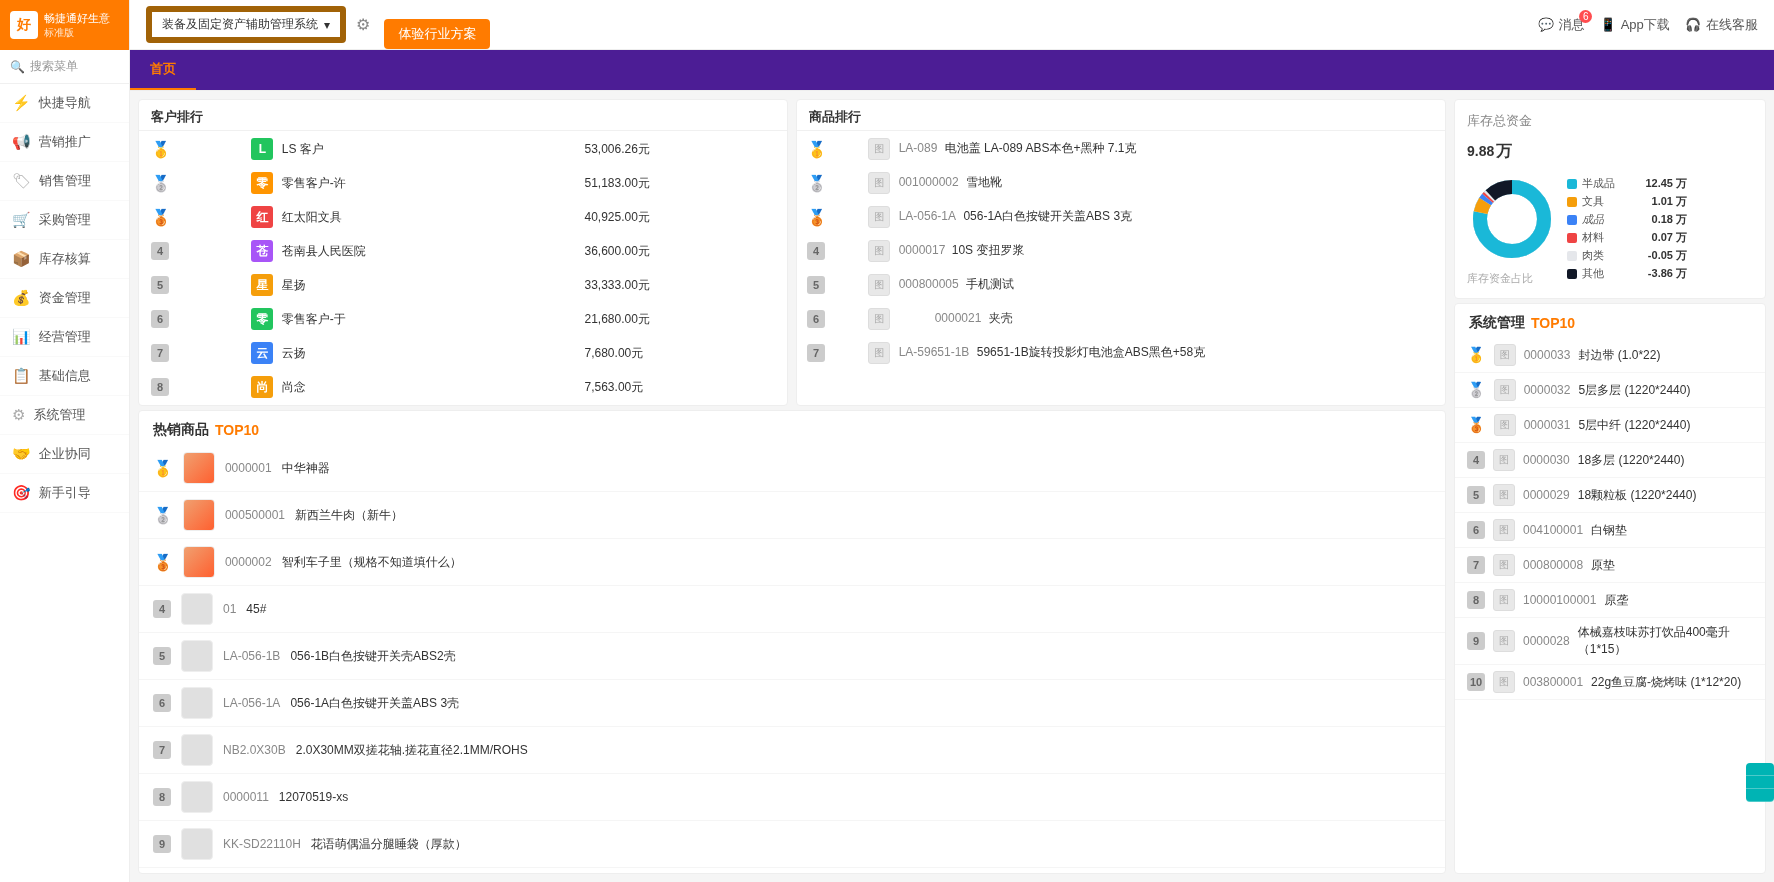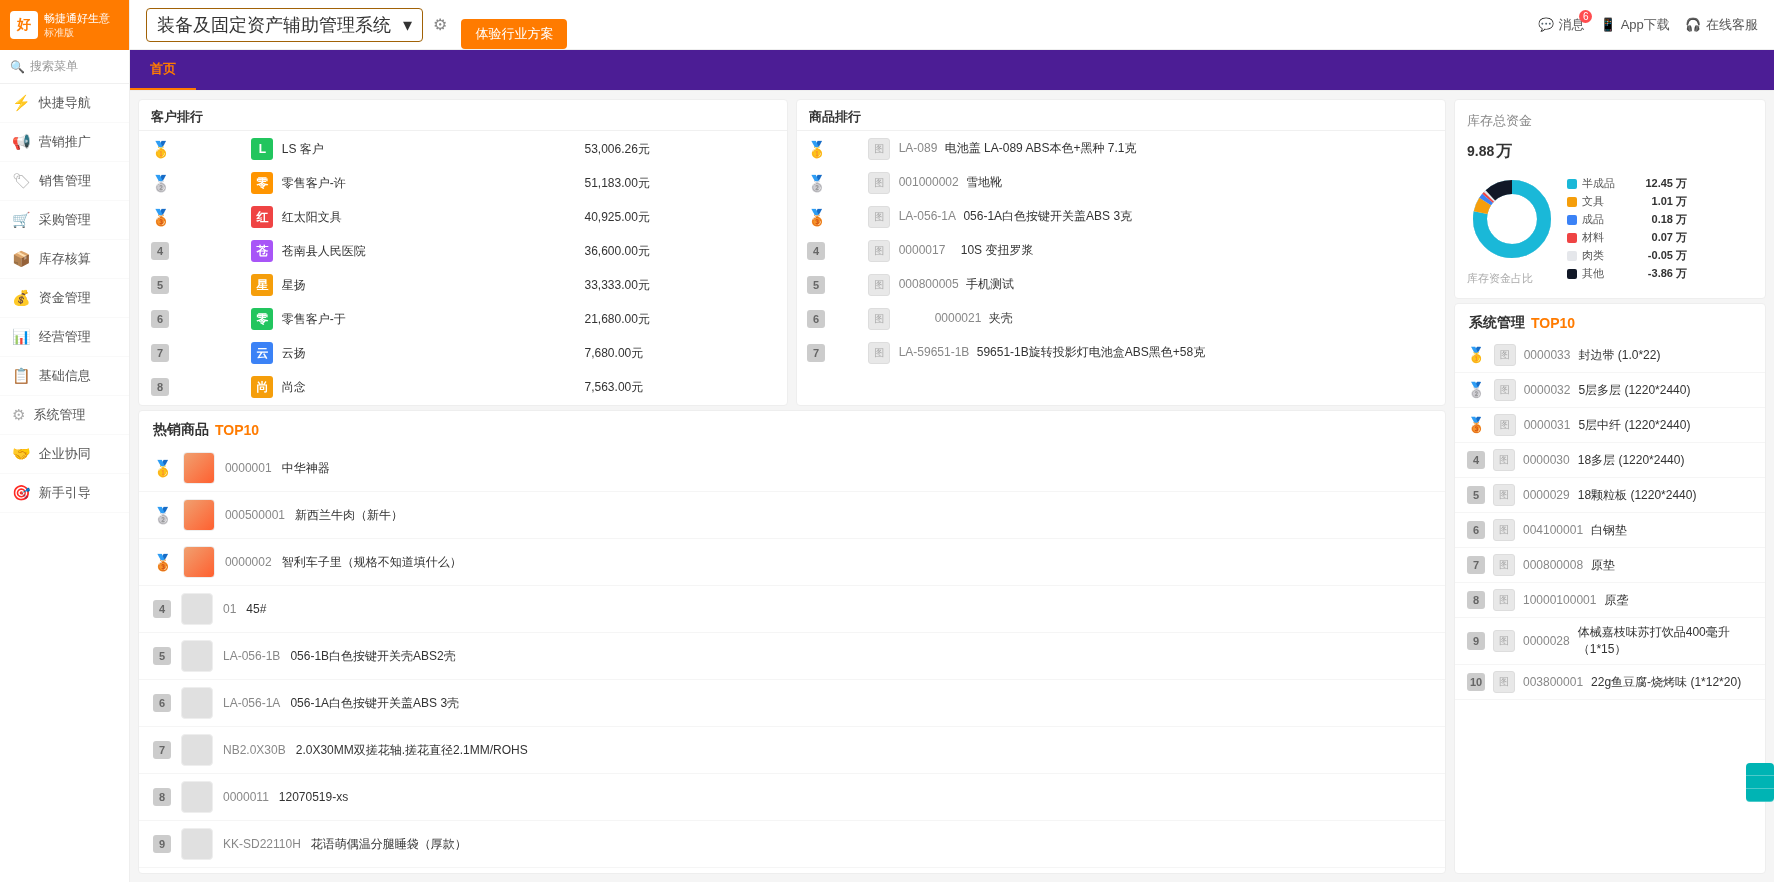--- a/index.html
+++ b/index.html
@@ -50,23 +50,23 @@
     .topbar {
       position: absolute; top: 0; left: 130px; right: 0;
       height: 50px;
       background: #fff;
       display: flex; align-items: center;
       padding: 0 16px;
       border-bottom: 1px solid #eee;
       z-index: 10;
     }
     .topbar-system-select {
-      display: flex; align-items: center; gap: 12px;
-      font-size: 18px; color: #333; cursor: pointer;
-      border: 1px solid #a16207; border-radius: 4px; padding: 4px 10px;
+      display: flex; align-items: center; gap: 6px;
+      font-size: 12px; color: #333; cursor: pointer;
+      border: 6px solid #a16207; border-radius: 4px; padding: 4px 10px;
     }
     .topbar-gear { margin-left: 10px; color: #888; cursor: pointer; font-size: 16px; }
     .topbar-trial-btn {
       margin-left: 14px;
       background: #ff7b00; color: #fff;
       border: none; border-radius: 4px;
       padding: 6px 14px; font-size: 13px; cursor: pointer; margin-top: 19px;
     }
     .topbar-right { margin-left: auto; display: flex; align-items: center; gap: 16px; color: #555; font-size: 13px; }
     .topbar-badge { position: relative; display: inline-flex; align-items: center; gap: 4px; cursor: pointer; }
@@ -396,21 +396,21 @@
     <td style="padding:5px 8px;">
       <span style="display:inline-flex;align-items:center;justify-content:center;width:22px;height:22px;border-radius:3px;background:#e8e8e8;border:1px solid #ddd;font-size:10px;color:#aaa;margin-right:5px;">图</span>
       <span style="color:#888;margin-right:4px;">LA-056-1A</span>
       <span>056-1A白色按键开关盖ABS 3克</span>
     </td>
                 </tr>
                 <tr>
                   <td style="padding:5px 8px;"><span style="display:inline-flex;align-items:center;justify-content:center;width:18px;height:18px;background:#ccc;border-radius:3px;font-size:11px;color:#666;font-weight:bold;">4</span></td>
     <td style="padding:5px 8px;">
       <span style="display:inline-flex;align-items:center;justify-content:center;width:22px;height:22px;border-radius:3px;background:#e8e8e8;border:1px solid #ddd;font-size:10px;color:#aaa;margin-right:5px;">图</span>
-      <span style="color:#888;margin-right:12px;">0000017</span>
+      <span style="color:#888;margin-right:3px;">0000017</span>
       <span>10S 变扭罗浆</span>
     </td>
                 </tr>
                 <tr>
                   <td style="padding:5px 8px;"><span style="display:inline-flex;align-items:center;justify-content:center;width:18px;height:18px;background:#ccc;border-radius:3px;font-size:11px;color:#666;font-weight:bold;">5</span></td>
     <td style="padding:5px 8px;">
       <span style="display:inline-flex;align-items:center;justify-content:center;width:22px;height:22px;border-radius:3px;background:#e8e8e8;border:1px solid #ddd;font-size:10px;color:#aaa;margin-right:5px;">图</span>
       <span style="color:#888;margin-right:4px;">000800005</span>
       <span>手机测试</span>
     </td>
@@ -529,21 +529,21 @@
     <span style="flex:1;color:#555;font-size:11px;">半成品</span>
     <span style="color:#333;font-weight:bold;font-size:11px;">12.45 万</span>
               </div>
               <div class="legend-item">
                 <div style="width:10px;height:10px;border-radius:2px;background:#f59e0b;flex-shrink:0;"></div>
     <span style="flex:1;color:#555;font-size:11px;">文具</span>
     <span style="color:#333;font-weight:bold;font-size:11px;">1.01 万</span>
               </div>
               <div class="legend-item">
                 <div style="width:10px;height:10px;border-radius:2px;background:#3b82f6;flex-shrink:0;"></div>
-    <span style="flex:1;color:#555;font-size:11px;">成品</span>
+    <span style="flex:1;color:#555;font-size:11px;font-style:italic;">成品</span>
     <span style="color:#333;font-weight:bold;font-size:11px;">0.18 万</span>
               </div>
               <div class="legend-item">
                 <div style="width:10px;height:10px;border-radius:2px;background:#ef4444;flex-shrink:0;"></div>
     <span style="flex:1;color:#555;font-size:11px;">材料</span>
     <span style="color:#333;font-weight:bold;font-size:11px;">0.07 万</span>
               </div>
               <div class="legend-item">
                 <div style="width:10px;height:10px;border-radius:2px;background:#e5e7eb;flex-shrink:0;"></div>
     <span style="flex:1;color:#555;font-size:11px;">肉类</span>

